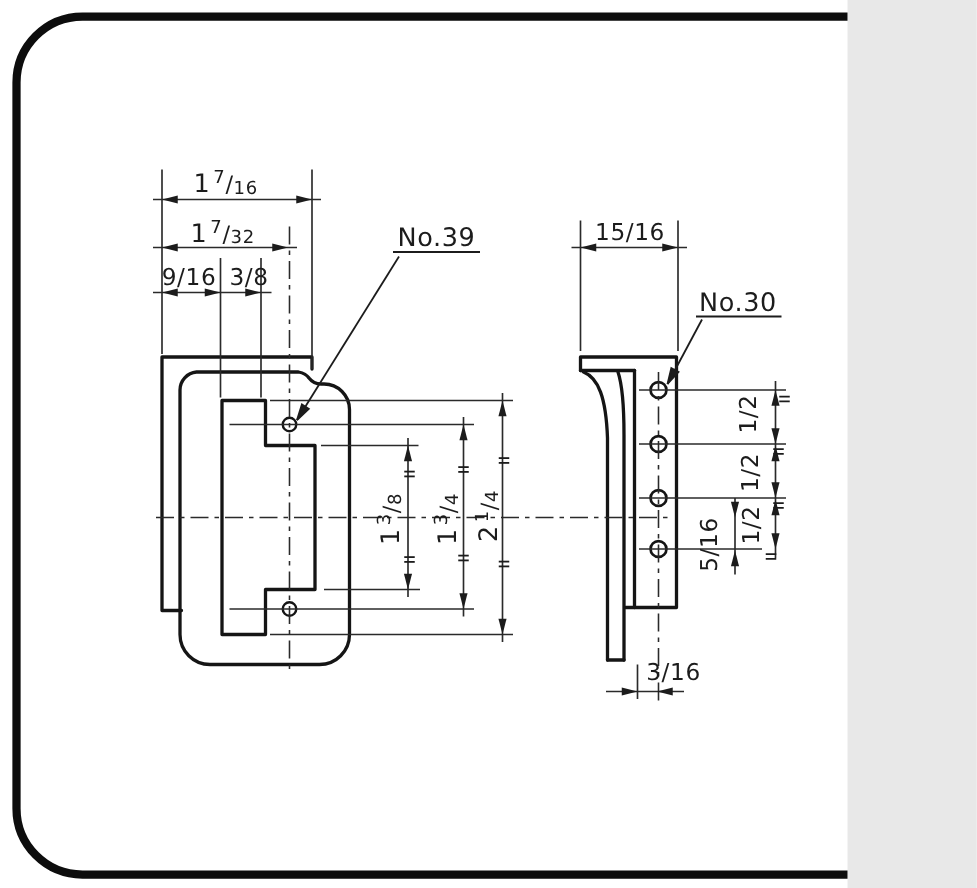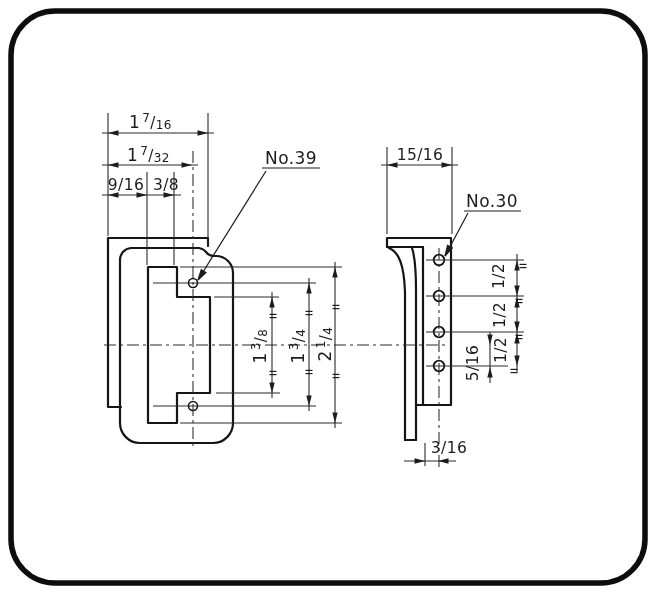--- a/index.html
+++ b/index.html
@@ -1,18 +1,18 @@
 <!DOCTYPE html>
 <html><head>
 <meta charset="utf-8">
 <style>
   html,body{margin:0;padding:0;background:#e8e8e8;}
   .page{
     position:relative;
-    width:651px;height:592px;
+    width:565px;height:592px;
     background:#ffffff;
     font-family:"DejaVu Sans", sans-serif;
     overflow:hidden;
   }
   svg{position:absolute;left:0;top:0;}
   text{fill:#1c1c1c;letter-spacing:.4px;}
 </style>
 </head>
 <body>
 

